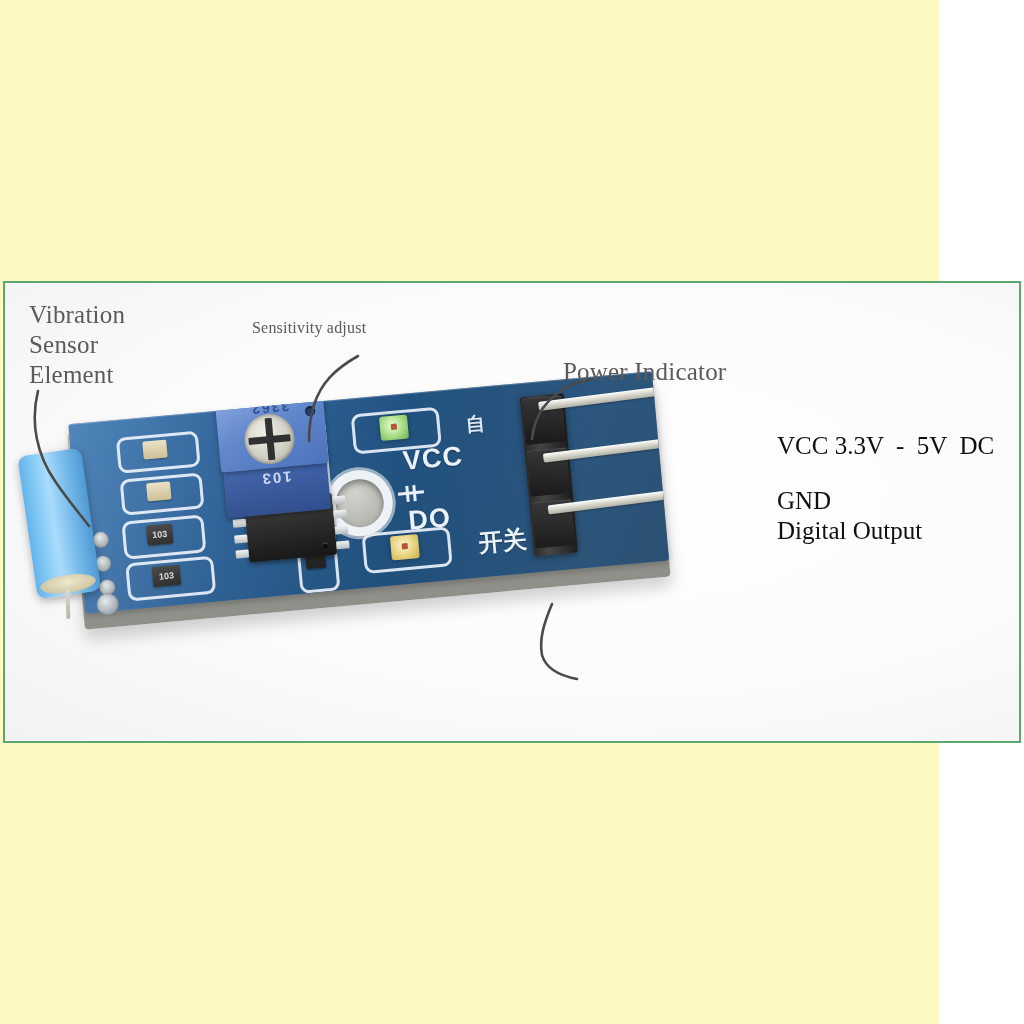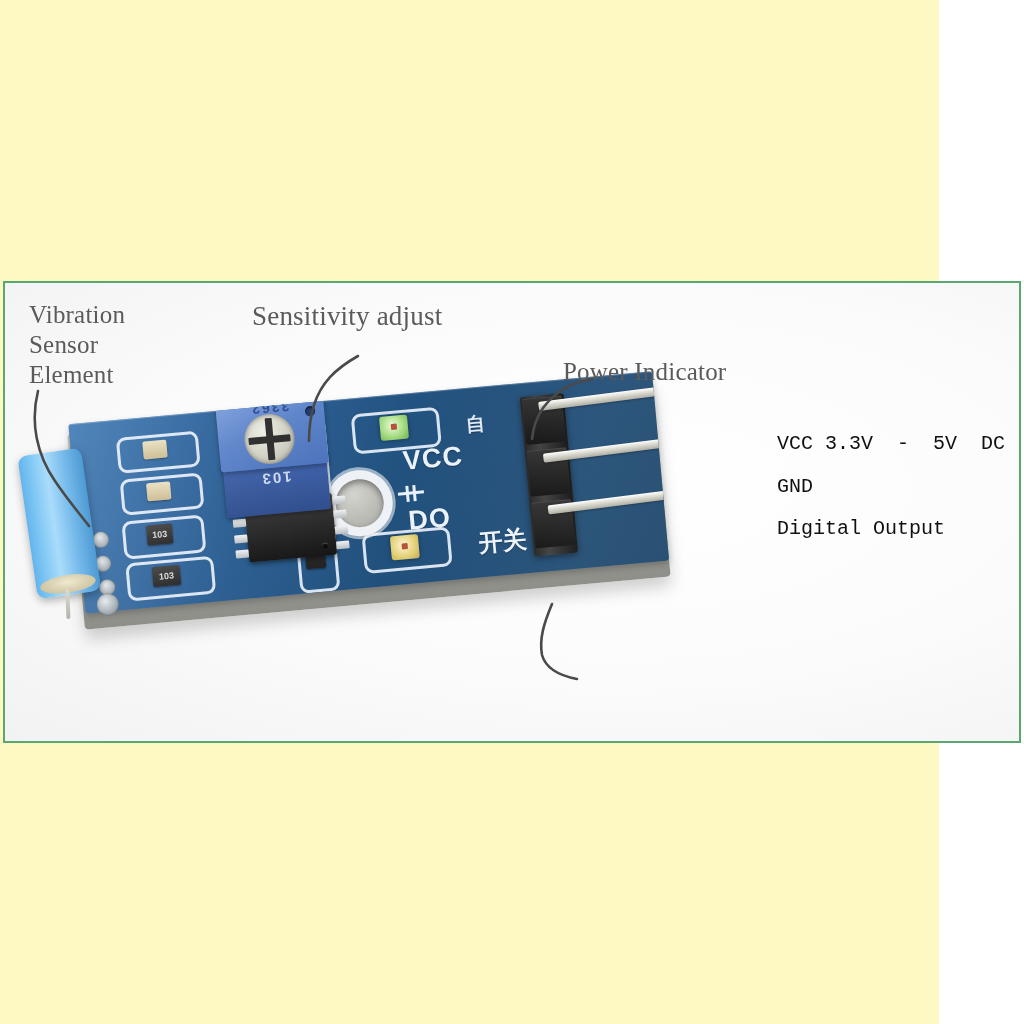--- a/index.html
+++ b/index.html
@@ -15,29 +15,29 @@
     box-sizing:border-box;
     overflow:hidden;
   }
   #photo-inner{position:absolute;inset:0;background:
      radial-gradient(ellipse at 60% 45%, #ffffff 0%, #fbfbfb 55%, #f2f2f2 100%);}
 
   
   .callout{position:absolute;color:#5a5a5a;font-family:"Liberation Serif",serif;
            font-size:25px;line-height:30px;white-space:pre-line;letter-spacing:.2px;}
   #lbl-vibration{left:24px;top:17px;}
-  #lbl-sensitivity{left:247px;top:18px;font-size:27px;}
+  #lbl-sensitivity{left:247px;top:30px;font-size:16px;}
   #lbl-power{left:558px;top:74px;font-size:25px;}
   #lbl-signal{left:556px;top:389px;font-size:25px;}
 
   
-  .pinlabel{position:absolute;color:#101010;font-family:Liberation Mono, monospace;
-            font-size:20px;white-space:pre;}
+  .pinlabel{position:absolute;color:#101010;font-family:Liberation Serif, serif;
+            font-size:25px;white-space:pre;}
   #pin-vcc{left:772px;top:149px;}
-  #pin-gnd{left:772px;top:192px;}
+  #pin-gnd{left:772px;top:204px;}
   #pin-do{left:772px;top:234px;}
 
   
   #leaders{position:absolute;left:0;top:0;width:1018px;height:462px;}
   .leader{fill:none;stroke:#4a4a4a;stroke-width:2.6;stroke-linecap:round;}
 
   
   #board-wrap{position:absolute;left:55px;top:138px;width:620px;height:230px;
               transform:rotate(-5.2deg);transform-origin:0 0;}
 

